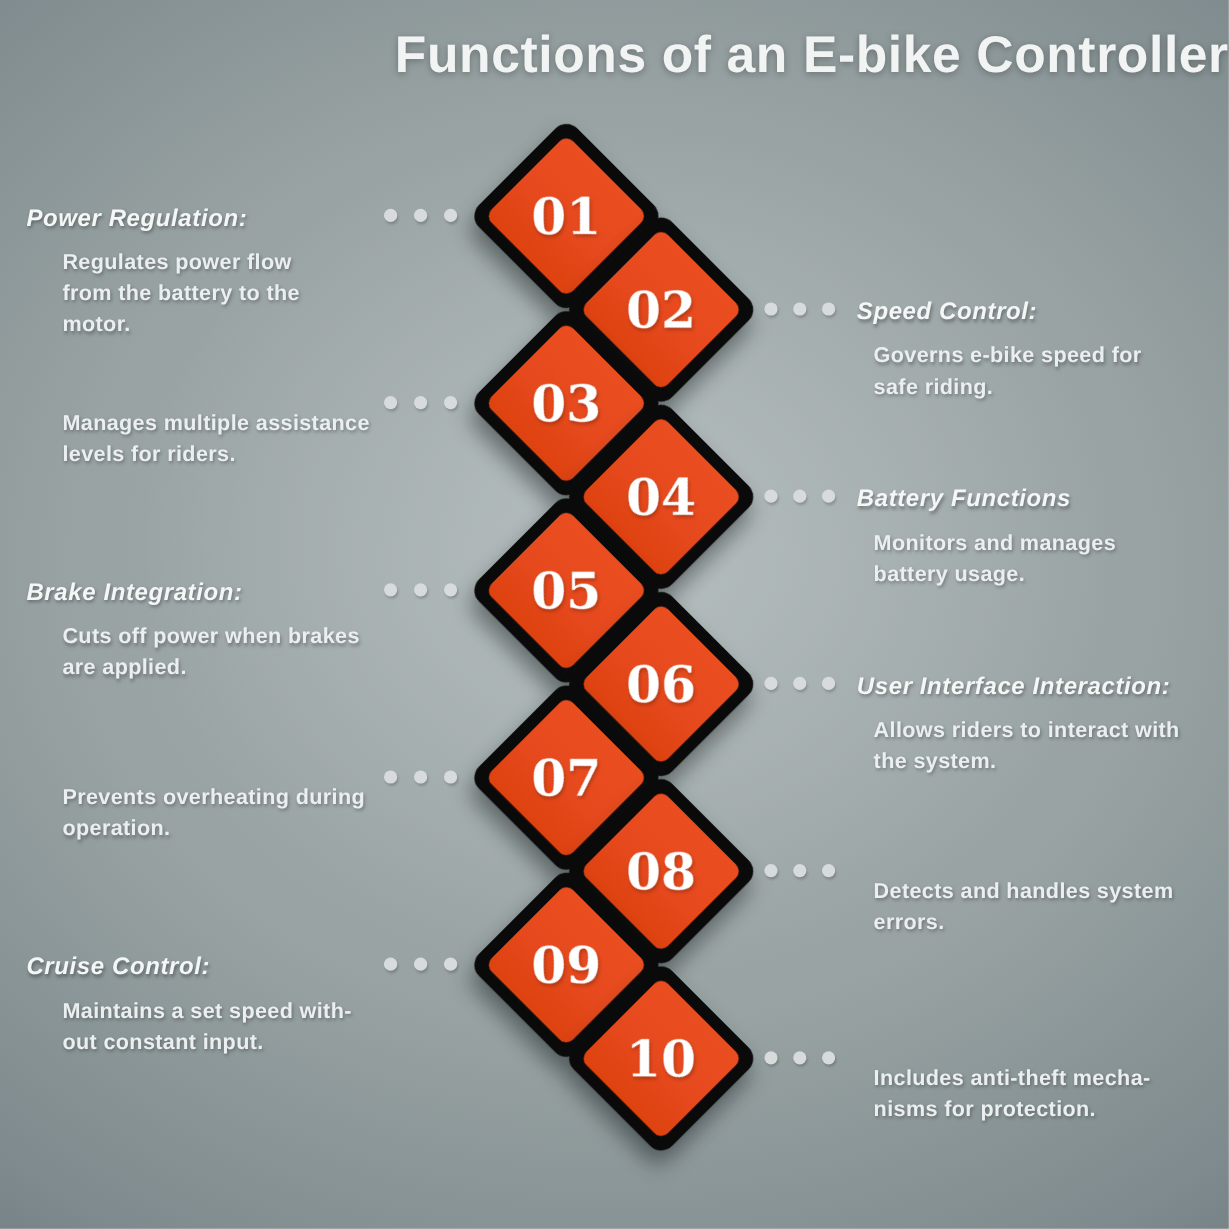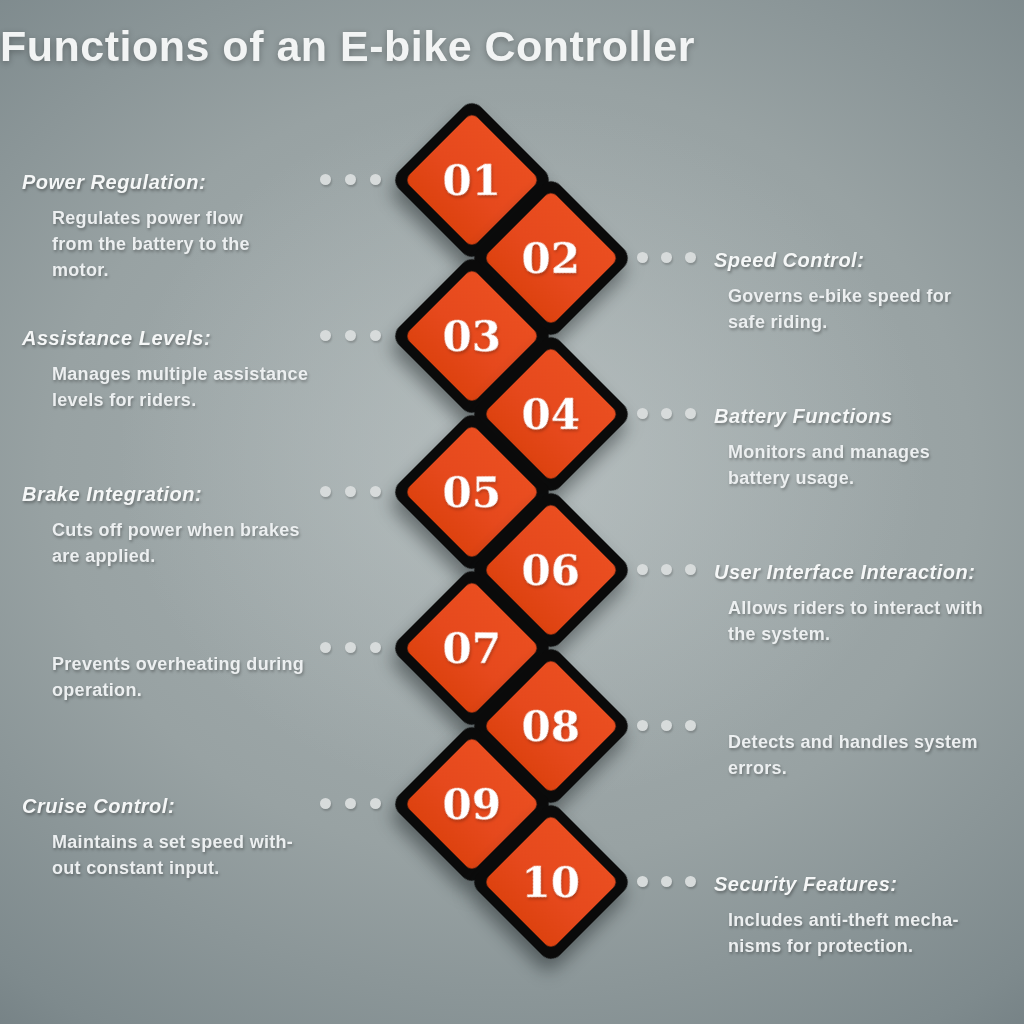--- a/index.html
+++ b/index.html
@@ -4,21 +4,21 @@
 <style>
   html,body{margin:0;padding:0;}
   body{
     width:1024px;height:1024px;position:relative;overflow:hidden;
     font-family:"Liberation Sans", sans-serif;
     background:
       radial-gradient(ellipse 55% 48% at 51% 44%, rgba(196,204,204,.50), rgba(196,204,204,0) 72%),
       radial-gradient(ellipse 118% 100% at 50% 46%, #a7b0b1 0%, #98a2a3 38%, #7e8a8d 64%, #5a666c 88%, #4b565d 100%);
   }
   .title{
-    position:absolute;top:22px;left:0;width:1024px;text-align:left;
+    position:absolute;top:22px;left:0;width:1024px;text-align:right;
     font-size:43px;font-weight:bold;letter-spacing:.5px;
     color:var(--title-text,#f2f4f4);
     text-shadow:0 2px 6px rgba(0,0,0,.28);
   }
   .diamond{
     position:absolute;width:116px;height:116px;
     background:var(--diamond-border,#0a0a0a);
     border-radius:13px;
     transform:rotate(45deg);
     filter:drop-shadow(6px 10px 9px rgba(12,17,20,.45));
@@ -173,21 +173,20 @@
   <div class="desc">Regulates power flow
 from the battery to the
 motor.</div>
 </div>
 <div class="textblock right" style="top:249px">
   <div class="heading">Speed Control:</div>
   <div class="desc">Governs e-bike speed for
 safe riding.</div>
 </div>
 <div class="textblock left" style="top:327px">
-  <div class="heading">Assistance Levels:</div>
   <div class="desc">Manages multiple assistance
 levels for riders.</div>
 </div>
 <div class="textblock right" style="top:405px">
   <div class="heading">Battery Functions</div>
   <div class="desc">Monitors and manages
 battery usage.</div>
 </div>
 <div class="textblock left" style="top:483px">
   <div class="heading">Brake Integration:</div>
@@ -206,16 +205,15 @@
 <div class="textblock right" style="top:717px">
   <div class="desc">Detects and handles system
 errors.</div>
 </div>
 <div class="textblock left" style="top:795px">
   <div class="heading">Cruise Control:</div>
   <div class="desc">Maintains a set speed with-
 out constant input.</div>
 </div>
 <div class="textblock right" style="top:873px">
-  <div class="heading">Security Features:</div>
   <div class="desc">Includes anti-theft mecha-
 nisms for protection.</div>
 </div>
 
 </body></html>

